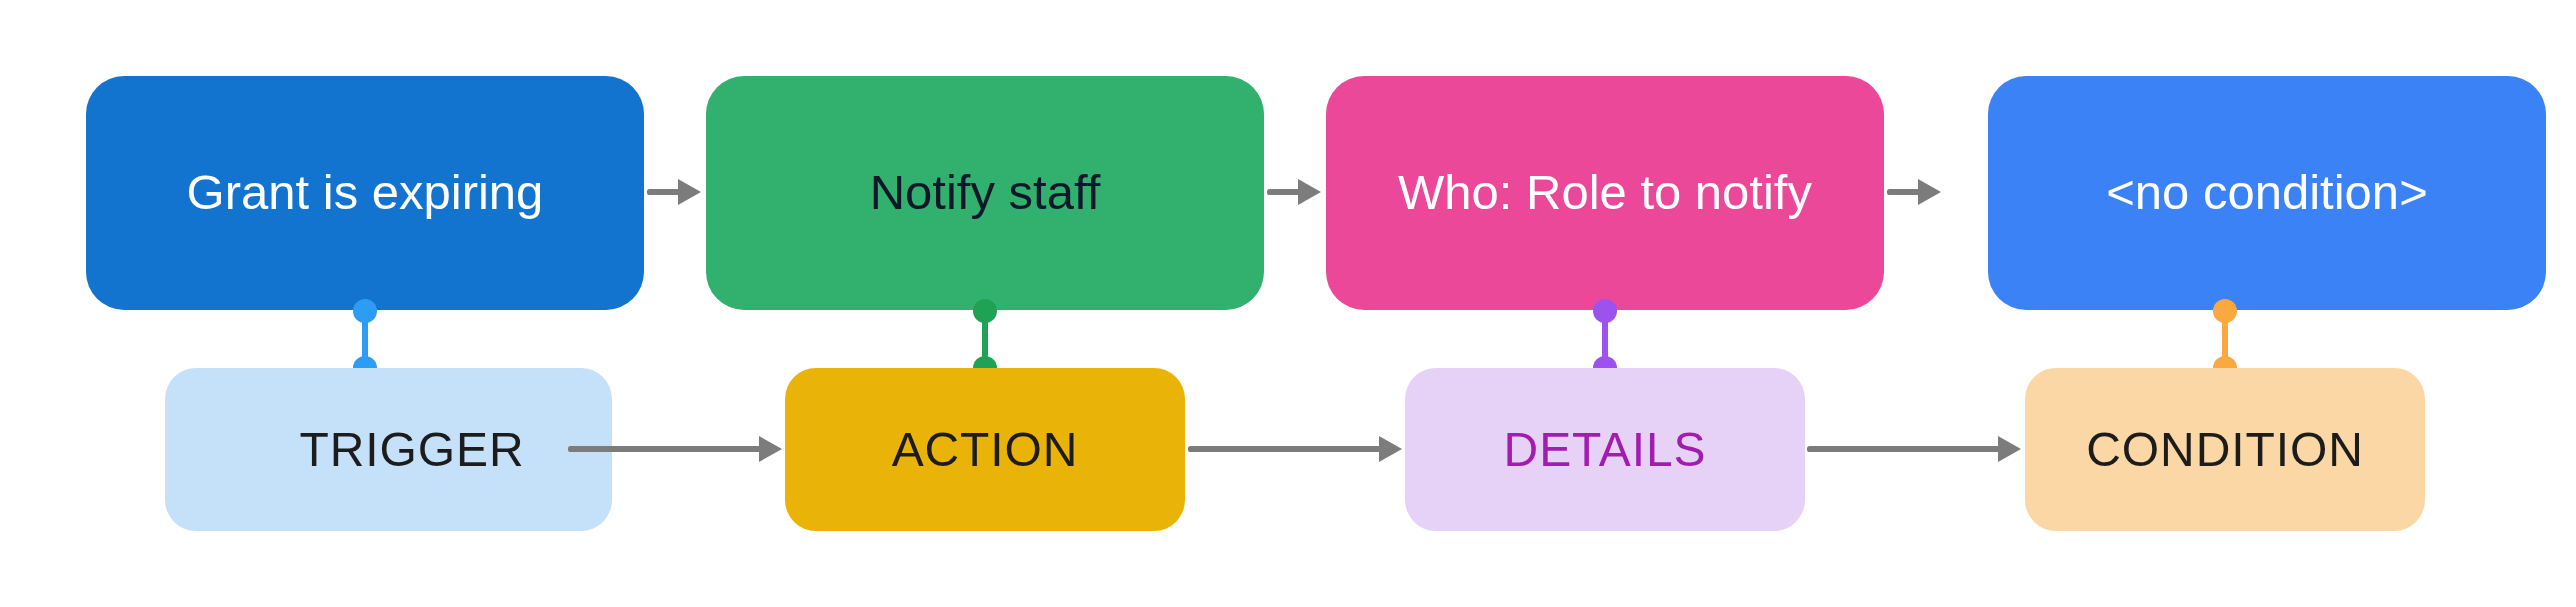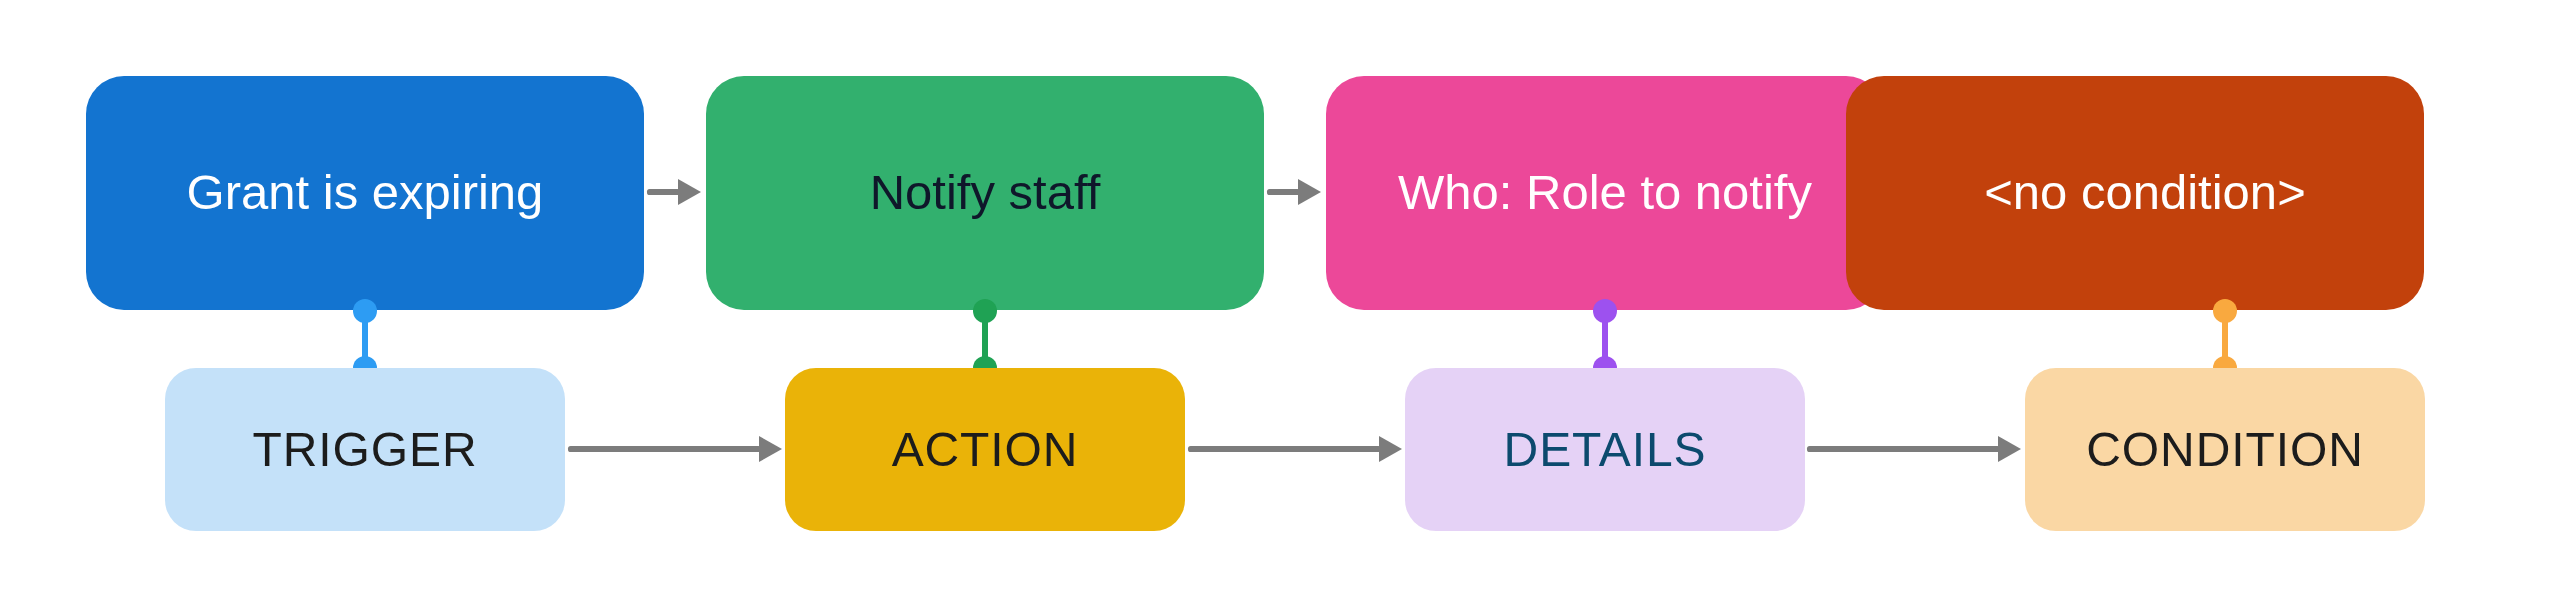--- a/index.html
+++ b/index.html
@@ -81,21 +81,21 @@
 </head>
 <body>
 
 <div class="canvas" id="canvas" style="background: rgb(255, 255, 255);">
     <div class="top-box" style="left: 86px; background: rgb(19, 116, 208); color: rgb(255, 255, 255);">
       <div>Grant is expiring</div>
     </div>
     <div class="conn-line" style="left: 362px; background: rgb(45, 156, 243);"></div>
     <div class="conn-dot" style="left: 353px; top: 299px; background: rgb(45, 156, 243);"></div>
     <div class="conn-dot" style="left: 353px; top: 356px; background: rgb(45, 156, 243);"></div>
-    <div class="bottom-box" style="left: 165px; background: rgb(196, 225, 249); color: rgb(28, 28, 28);">
+    <div class="bottom-box" style="left: 165px; background: rgb(196, 225, 249); color: rgb(28, 28, 28); padding-left: 47px;">
       <div>TRIGGER</div>
     </div>
     <div class="h-arrow" style="left: 647px; top: 179px; width: 54px;">
       <div class="shaft" style="background: rgb(124, 124, 124);"></div>
       <div class="head" style="border-left-color: rgb(124, 124, 124);"></div>
     </div>
     <div class="h-arrow" style="left: 568px; top: 436px; width: 214px;">
       <div class="shaft" style="background: rgb(124, 124, 124);"></div>
       <div class="head" style="border-left-color: rgb(124, 124, 124);"></div>
     </div>
@@ -115,32 +115,32 @@
     <div class="h-arrow" style="left: 1188px; top: 436px; width: 214px;">
       <div class="shaft" style="background: rgb(124, 124, 124);"></div>
       <div class="head" style="border-left-color: rgb(124, 124, 124);"></div>
     </div>
     <div class="top-box" style="left: 1326px; background: #ec4899; color: rgb(255, 255, 255);">
       <div>Who: Role to notify</div>
     </div>
     <div class="conn-line" style="left: 1602px; background: rgb(157, 81, 239);"></div>
     <div class="conn-dot" style="left: 1593px; top: 299px; background: rgb(157, 81, 239);"></div>
     <div class="conn-dot" style="left: 1593px; top: 356px; background: rgb(157, 81, 239);"></div>
-    <div class="bottom-box" style="left: 1405px; background: rgb(229, 210, 246); color: #0c4a6e; text-align: center;">
+    <div class="bottom-box" style="left: 1405px; background: rgb(229, 210, 246); color: #a21caf; text-align: center;">
       <div>DETAILS</div>
     </div>
     <div class="h-arrow" style="left: 1887px; top: 179px; width: 54px;">
       <div class="shaft" style="background: rgb(124, 124, 124);"></div>
       <div class="head" style="border-left-color: rgb(124, 124, 124);"></div>
     </div>
     <div class="h-arrow" style="left: 1807px; top: 436px; width: 214px;">
       <div class="shaft" style="background: rgb(124, 124, 124);"></div>
       <div class="head" style="border-left-color: rgb(124, 124, 124);"></div>
     </div>
-    <div class="top-box" style="left: 1846px; background: #c2410c; color: rgb(255, 255, 255); padding-left: 20px;">
+    <div class="top-box" style="left: 1988px; background: #3b82f6; color: rgb(255, 255, 255);">
       <div>&lt;no condition&gt;</div>
     </div>
     <div class="conn-line" style="left: 2222px; background: rgb(249, 169, 63);"></div>
     <div class="conn-dot" style="left: 2213px; top: 299px; background: rgb(249, 169, 63);"></div>
     <div class="conn-dot" style="left: 2213px; top: 356px; background: rgb(249, 169, 63);"></div>
     <div class="bottom-box" style="left: 2025px; background: rgb(250, 215, 164); color: rgb(28, 28, 28);">
       <div>CONDITION</div>
     </div>
   </div>
 

